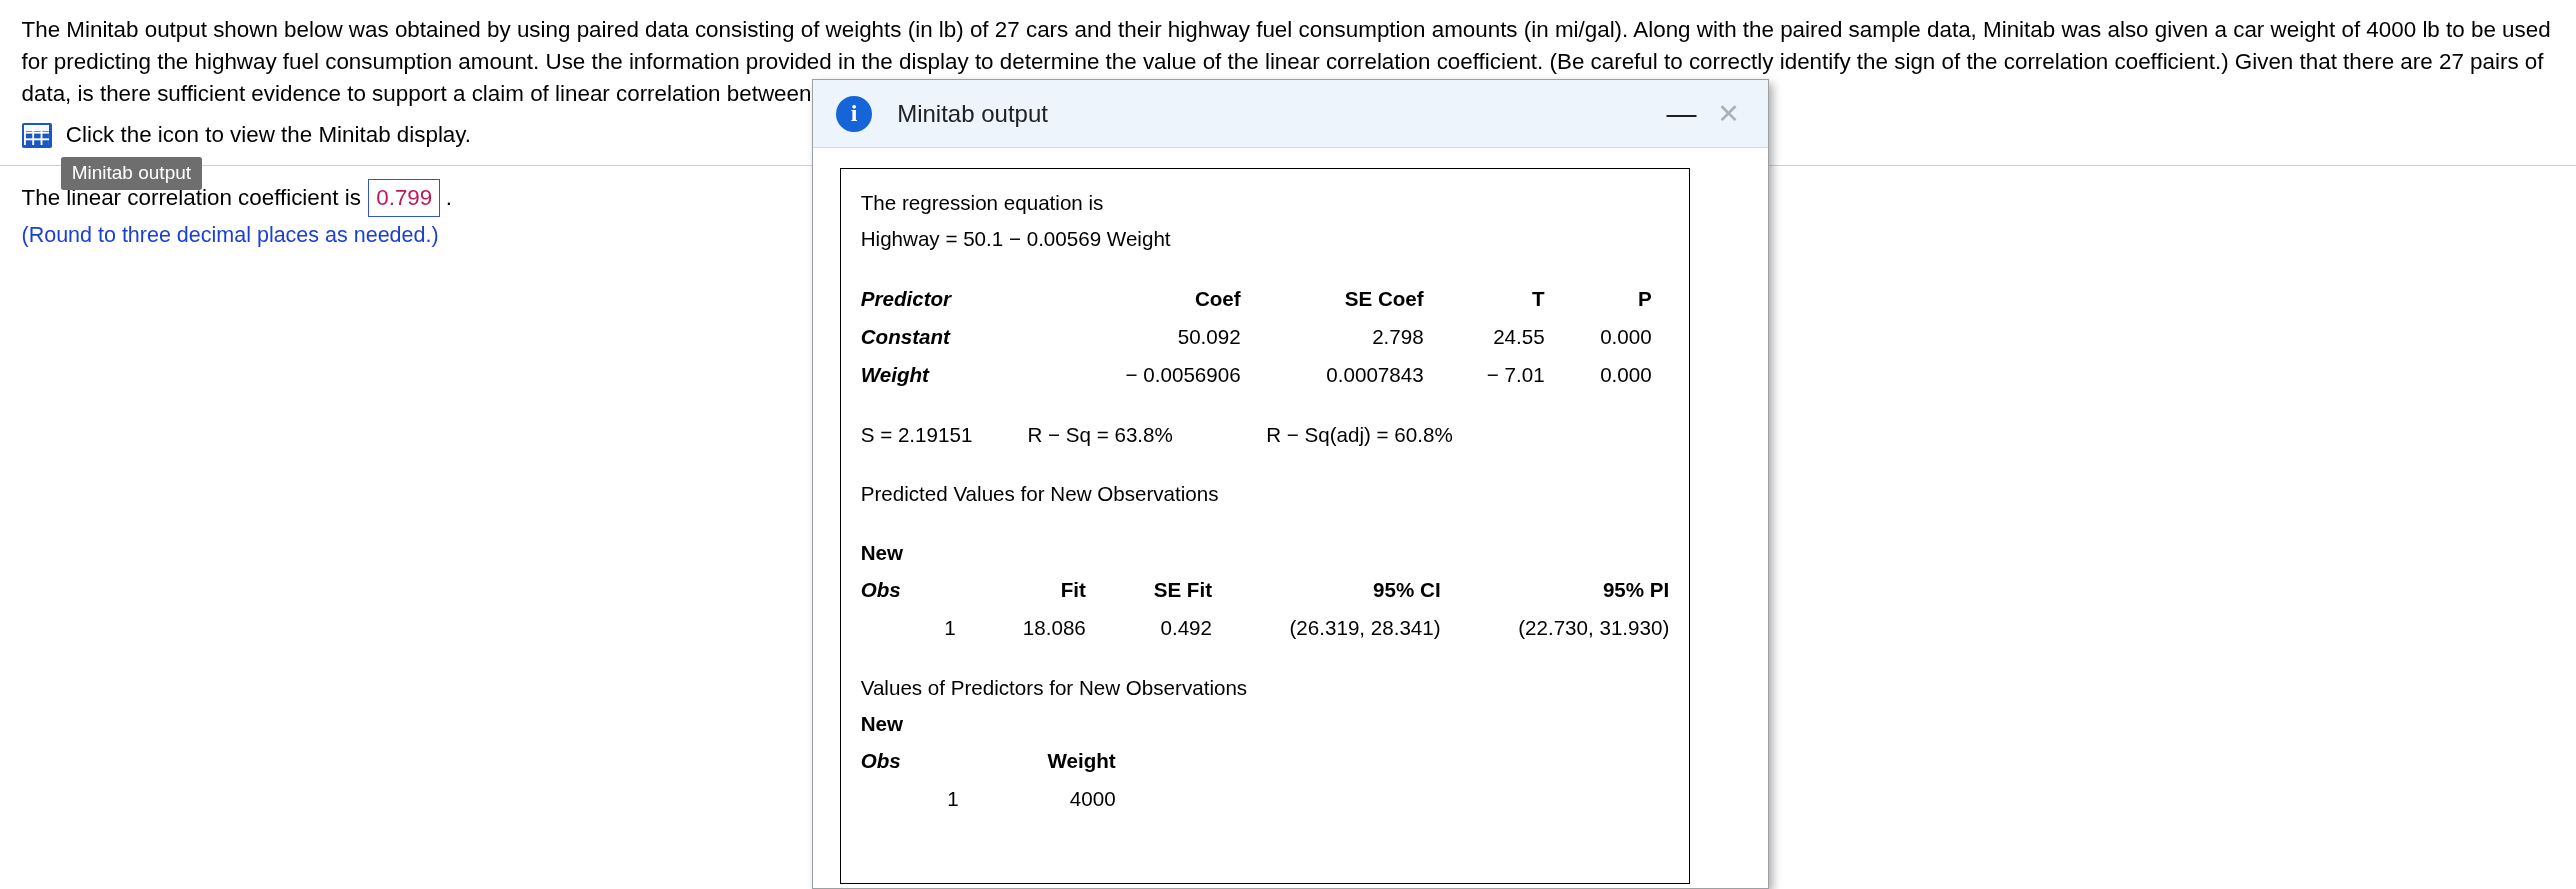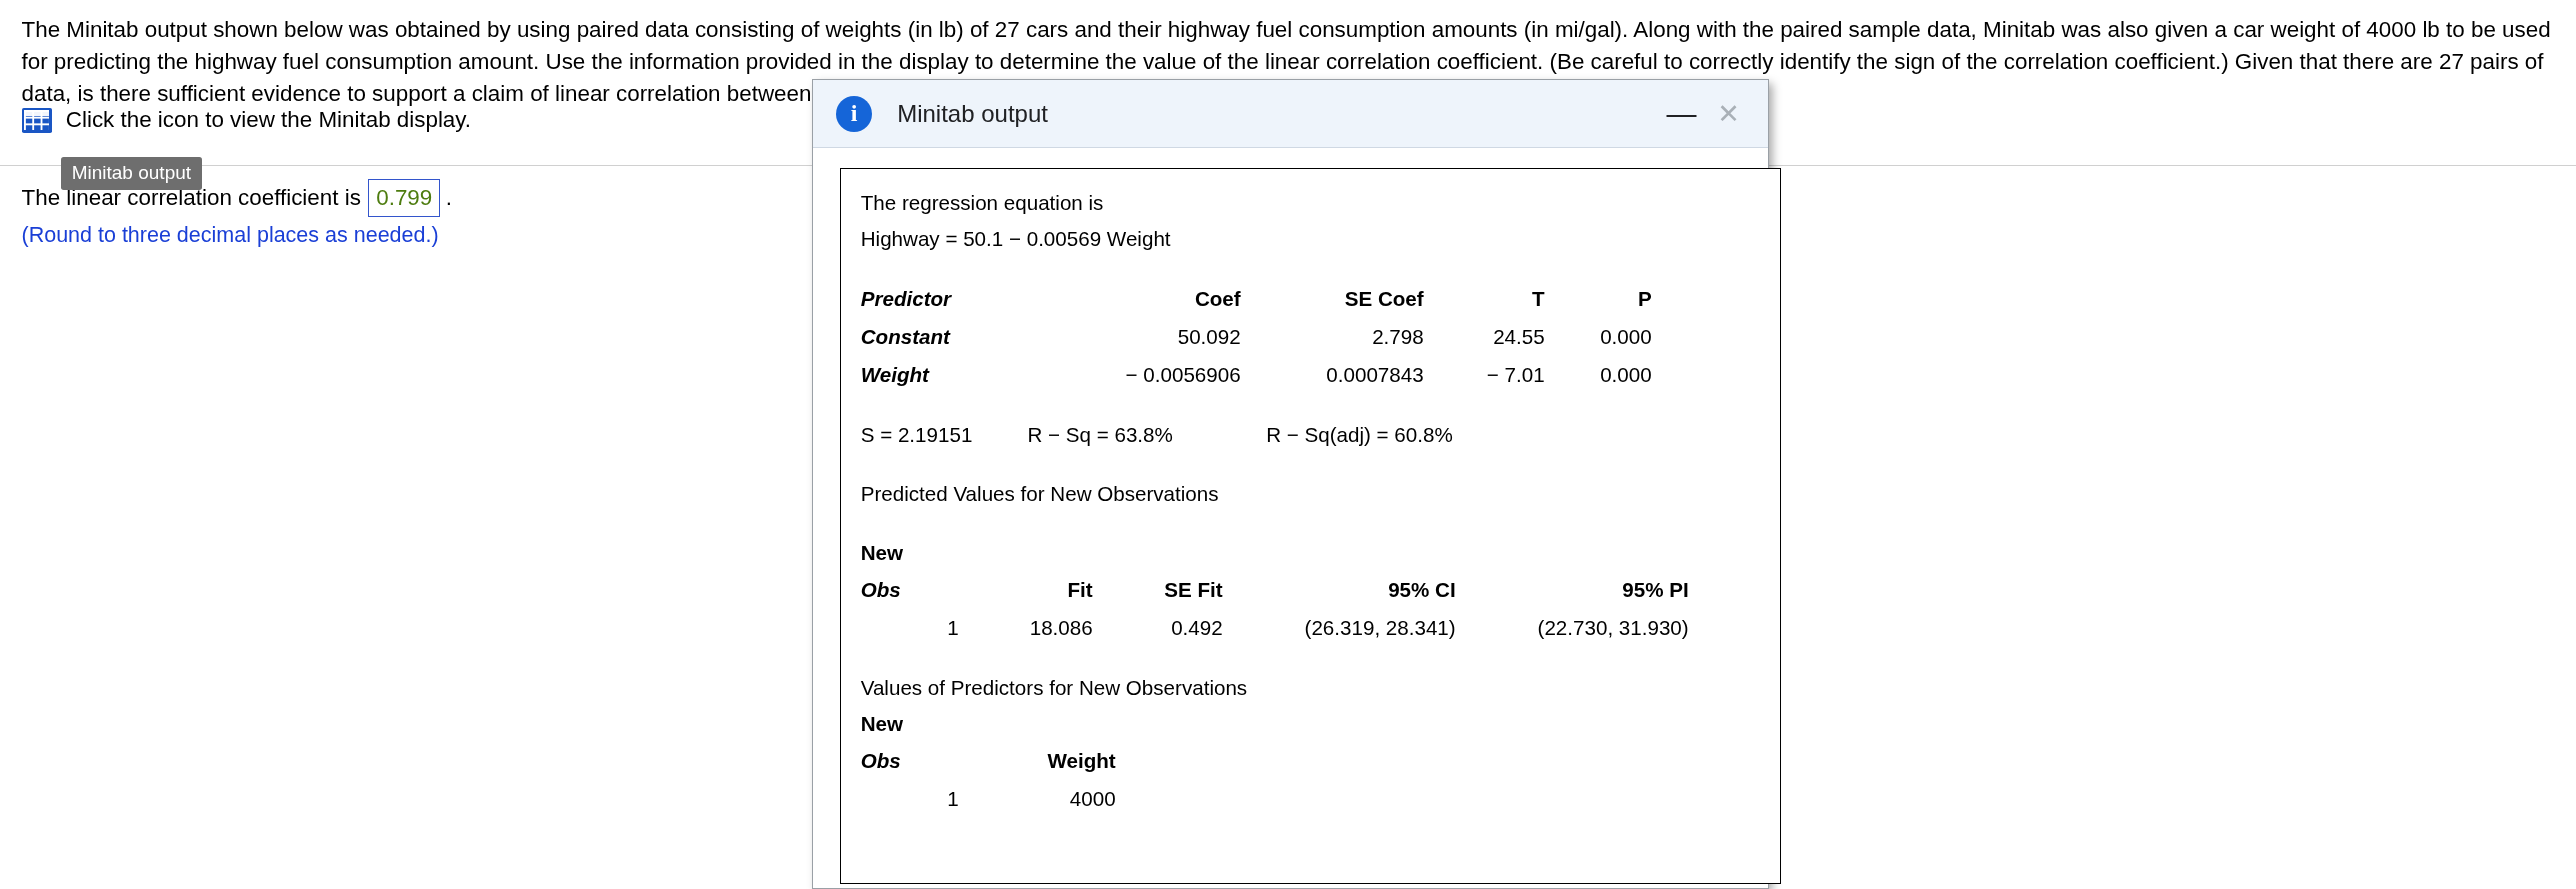--- a/index.html
+++ b/index.html
@@ -24,21 +24,21 @@
   }
   .q-text {
     font-size: 22.4px;
     line-height: 32px;
     color: #000;
     max-width: 2540px;
   }
   #icon-row {
     position: absolute;
     left: 21.5px;
-    top: 107px;
+    top: 122px;
     display: flex;
     align-items: center;
     gap: 14.3px;
   }
   .grid-icon {
     width: 30px;
     height: 25px;
     background: #1a56c4;
     border-radius: 1.8px;
     display: inline-block;
@@ -100,21 +100,21 @@
     display: flex;
     align-items: center;
     gap: 0px;
     line-height: 32px;
   }
   .answer-box {
     display: inline-block;
     border: 1.8px solid #3355cc;
     background: #ffffff;
     font-size: 22.4px;
-    color: #4d7c0f;
+    color: #be185d;
     padding: 1.8px 7.2px 2.7px 7.2px;
     margin: 0 5.4px 0 7.2px;
     min-width: 55px;
     text-align: center;
     font-family: "Liberation Sans", sans-serif;
     outline: none;
   }
   .round-note {
     font-size: 21.5px;
     color: #1a3fd6;
@@ -183,21 +183,21 @@
   }
   #window-body {
     padding: 19.7px 27px 0 27px;
     box-sizing: border-box;
   }
   #output-panel {
     border: 1.8px solid #000000;
     background: #ffffff;
     padding: 16px 19.7px 19.7px 19.7px;
     box-sizing: border-box;
-    width: 941px;
+    width: 850px;
     height: 716px;
     font-size: 20.6px;
     color: #000;
     line-height: 36px;
     overflow: hidden;
   }
   .ml-row { display: block; white-space: pre; }
   .bold { font-weight: bold; }
   .spacer { height: 23px; }
   table.mtable {

